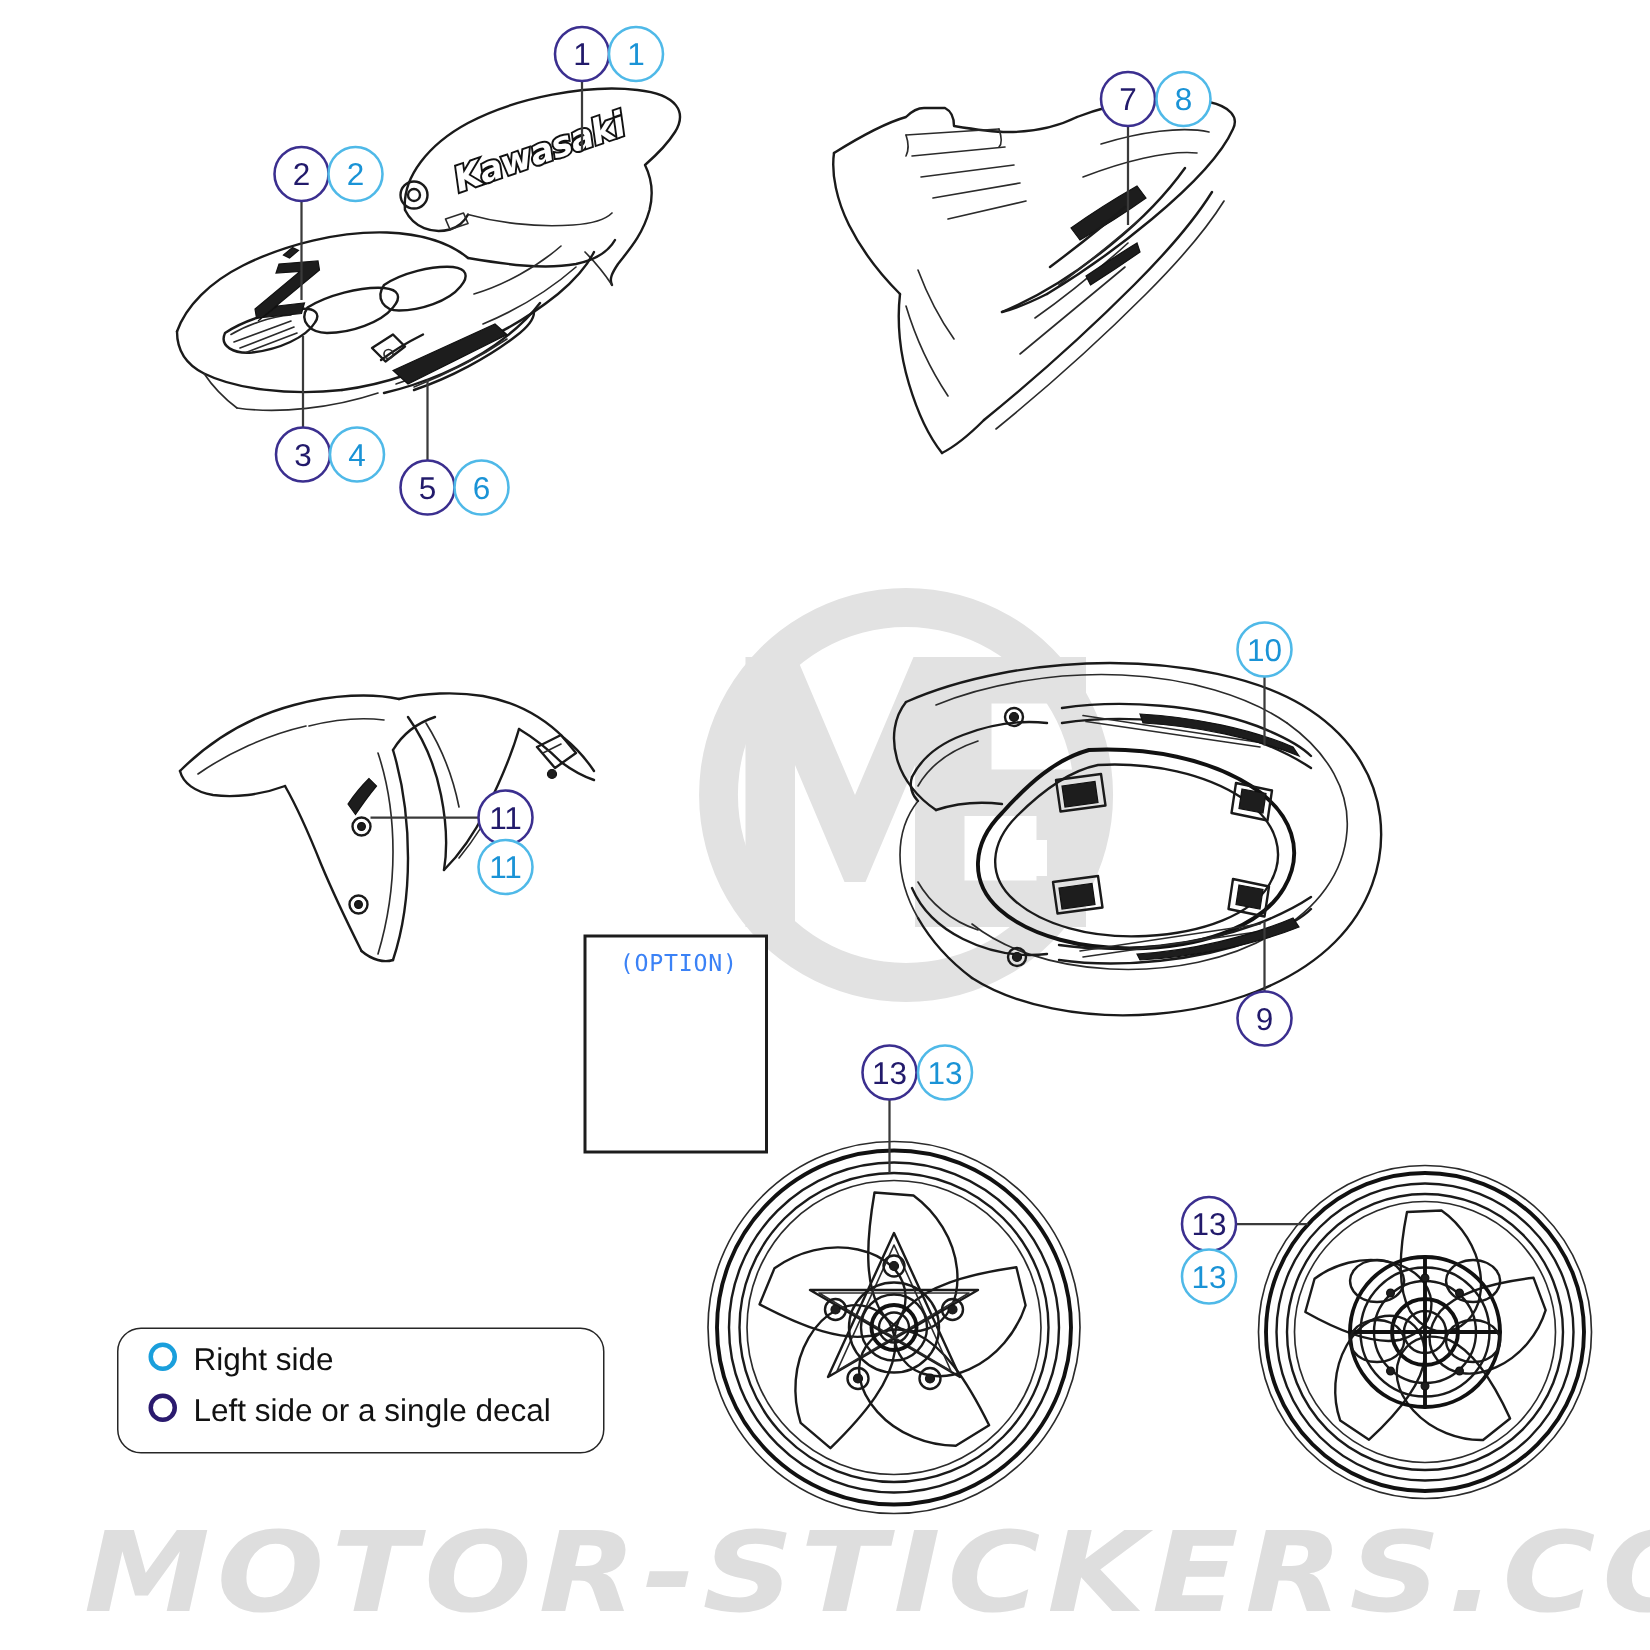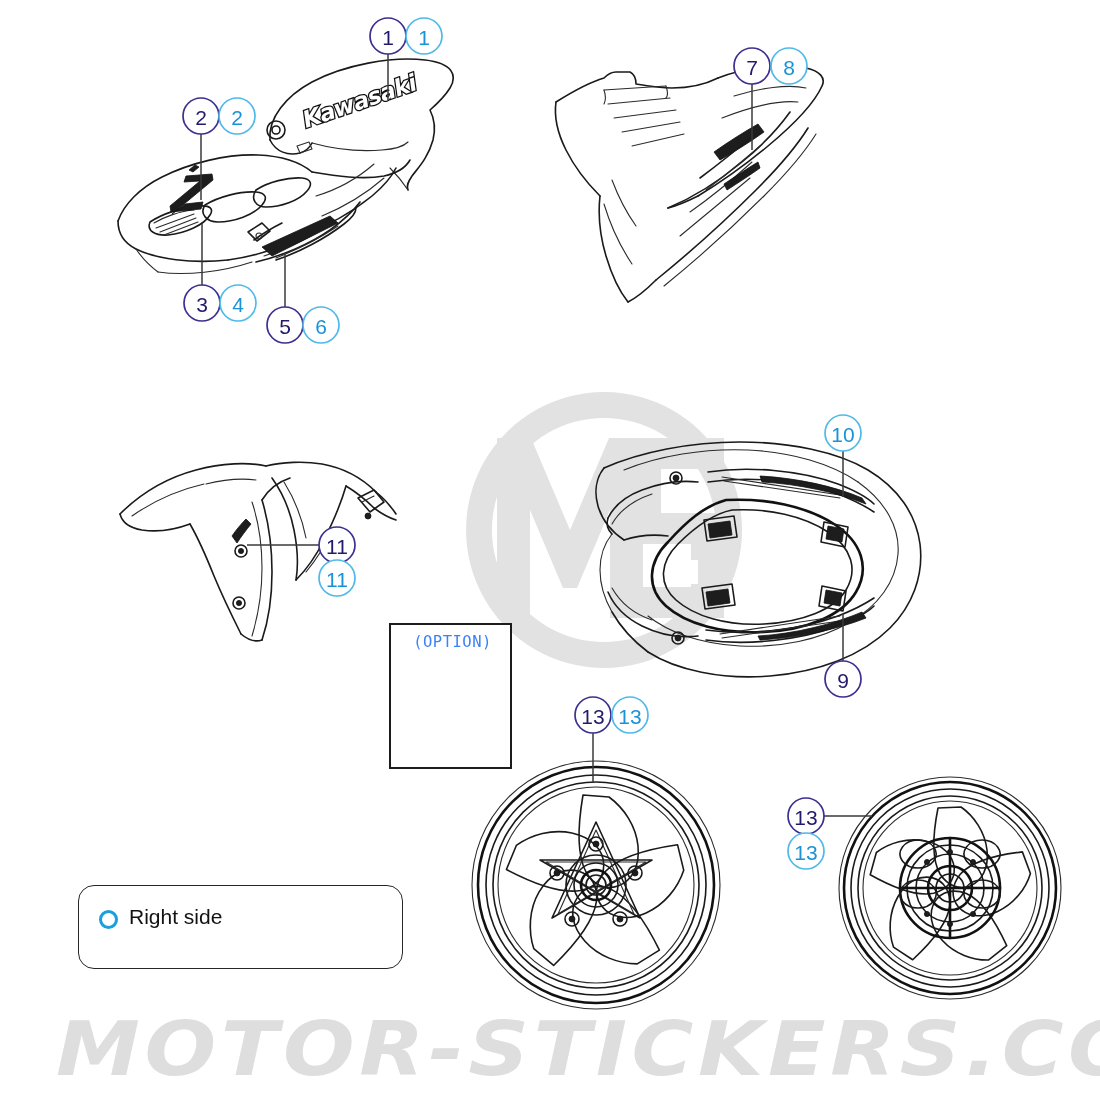--- a/index.html
+++ b/index.html
@@ -21,21 +21,21 @@
   .bub.left{stroke:#3b2f8f;}
   .bub.right{stroke:#4fb9e8;}
   .bubtxt{font-family:"Liberation Sans", sans-serif;font-size:21px;text-anchor:middle;
           dominant-baseline:central;}
   .bubtxt.left{fill:#221a6b;}
   .bubtxt.right{fill:#1a93d6;}
 
   #legend{position:absolute;z-index:6;left:78px;top:885px;width:325px;height:84px;
           background:#fff;border:1.6px solid #262626;border-radius:16px;box-sizing:border-box;
           padding:9px 0 0 20px;}
-  .lgrow{display:flex;align-items:flex-end;height:34px;}
+  .lgrow{display:flex;align-items:flex-start;height:34px;}
   .lgring{width:19px;height:19px;border-radius:50%;box-sizing:border-box;flex:0 0 auto;}
   .lgring.r{border:3px solid #1a9fdc;}
   .lgring.l{border:3px solid #2a1a6e;}
   .lgtxt{margin-left:11px;font-size:21px;color:#121212;white-space:nowrap;}
 
   #optbox{position:absolute;z-index:6;left:389px;top:623px;width:123px;height:146px;
           background:#fff;border:2.2px solid #1c1c1c;box-sizing:border-box;}
   #optlabel{position:absolute;left:0;top:8px;width:123px;text-align:center;
             font-family:"DejaVu Sans Mono", monospace;font-size:15.5px;
             letter-spacing:0.5px;color:#3b82f6;}
@@ -442,17 +442,21 @@
 
   <div id="optbox">
     <div id="optlabel">(OPTION)</div>
   </div>
 
   <div id="legend">
     <div class="lgrow">
       <span class="lgring r"></span>
       <span class="lgtxt">Right side</span>
     </div>
+    <div class="lgrow">
+      <span class="lgring l"></span>
+      <span class="lgtxt">Left side or a single decal</span>
+    </div>
   </div>
 
   <div id="wmtext">MOTOR-STICKERS.COM</div>
 
 </div>
 
 </body></html>

